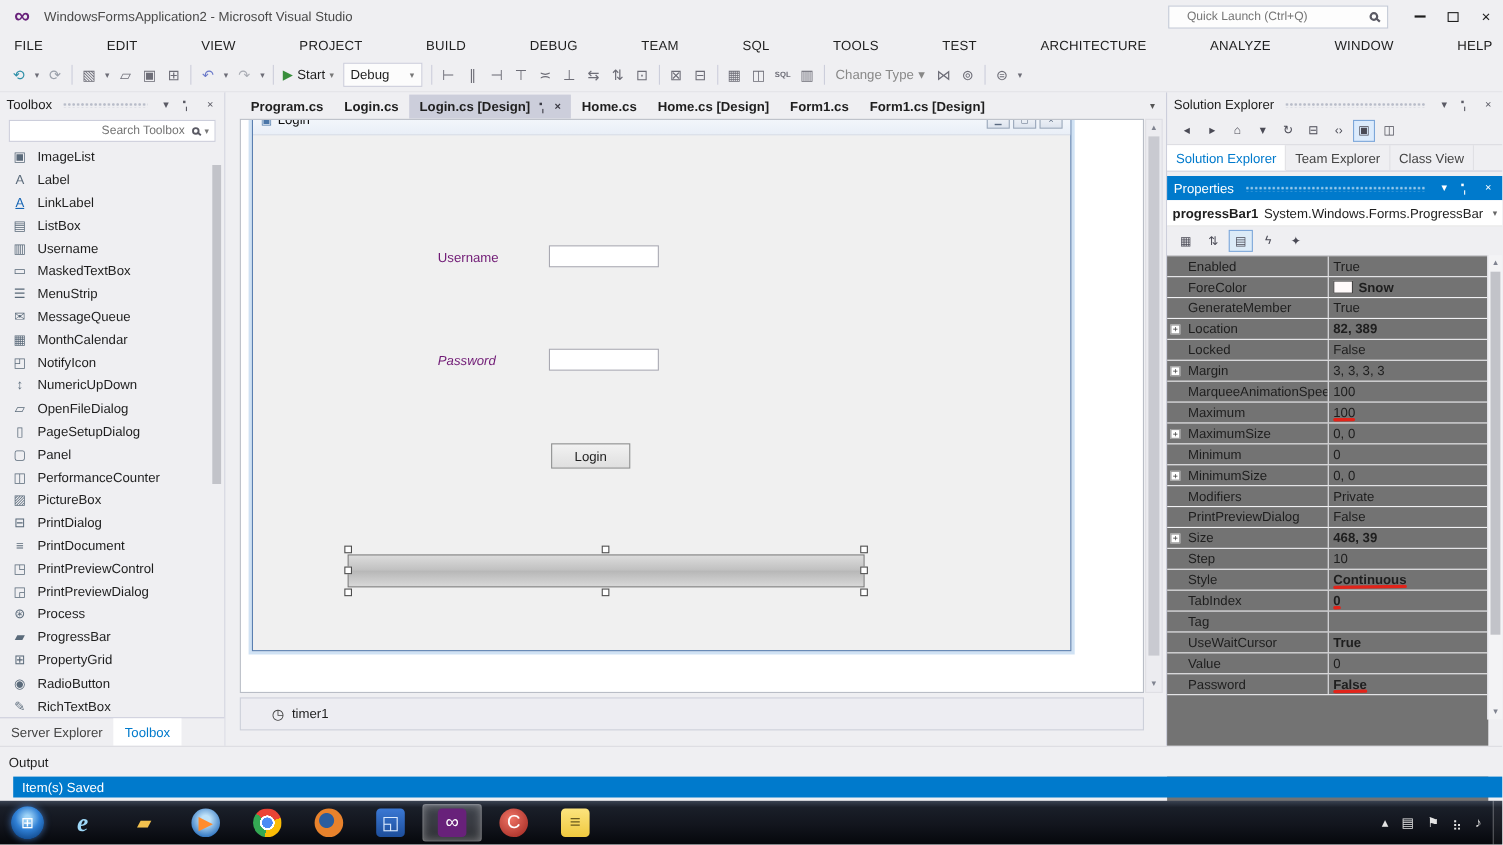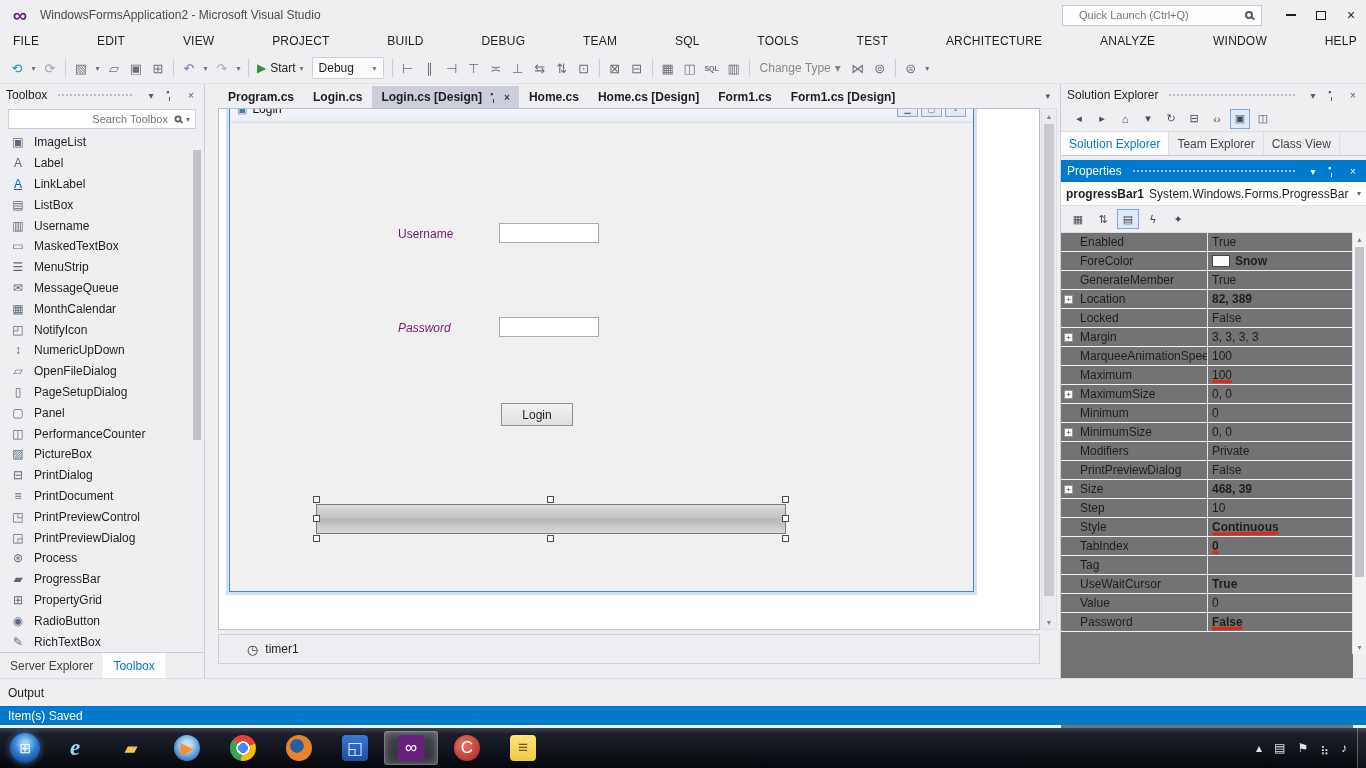--- a/index.html
+++ b/index.html
@@ -135,21 +135,21 @@
   .pval { border-left:1px solid #E8E8EC; padding-left:4px; height:100%; display:flex; align-items:center; white-space:nowrap; overflow:hidden; }
   .swatch { display:none; width:18px; height:12px; border:1px solid #444; margin-right:5px; flex:none; }
   .vtext { display:inline-block; }
   .prow.bold .vtext { font-weight:bold; }
   .prow.underline .vtext::after { content:""; display:block; height:3px; background:#E2241A; border-radius:2px; margin-top:-2px; transform:rotate(-.7deg); }
   .props-scroll { position:absolute; right:0; top:148px; width:14px; height:422px; background:#F3F3F5; border-left:1px solid #E2E2E6; }
   .props-scroll .thumb { position:absolute; left:2px; right:2px; top:15px; height:330px; background:#C2C3C9; }
 
   
   .outputbar { position:absolute; top:678px; left:0; right:0; height:28px; background:#EFEFF2; display:flex; align-items:center; padding-left:8px; border-top:1px solid #DCDCE2; }
-  .statusbar { position:absolute; top:706px; left:0; right:0; height:19px; background:#007ACC; color:#FFF; display:flex; align-items:center; padding-left:8px; }
+  .statusbar { position:absolute; top:706px; left:12px; right:0; height:19px; background:#007ACC; color:#FFF; display:flex; align-items:center; padding-left:8px; }
 
   
   .taskbar { position:absolute; top:728px; left:0; right:0; height:40px; background:linear-gradient(180deg,#3A4352 0%,#1A1F29 15%,#12151D 55%,#05070B 100%); display:flex; align-items:center; }
   .tb-icons { display:flex; align-items:center; padding-left:3px; }
   .task-icon { width:54px; height:34px; margin:3px 1px; display:flex; align-items:center; justify-content:center; border-radius:3px; }
   .task-icon .glyph { width:26px; height:26px; display:flex; align-items:center; justify-content:center; border-radius:4px; font-size:17px; }
   .task-icon.circle .glyph { border-radius:50%; }
   .task-icon.orb { width:42px; }
   .task-icon.orb .glyph { width:30px; height:30px; border-radius:50%; background:radial-gradient(circle at 50% 35%,#9FD4F7 0 10%,#2F7FD4 45%,#0B3E7E 90%); box-shadow:0 0 7px rgba(90,160,255,.6); color:#FFF; font-size:14px; }
   .task-icon.orb .glyph::before { content:"⊞"; }

